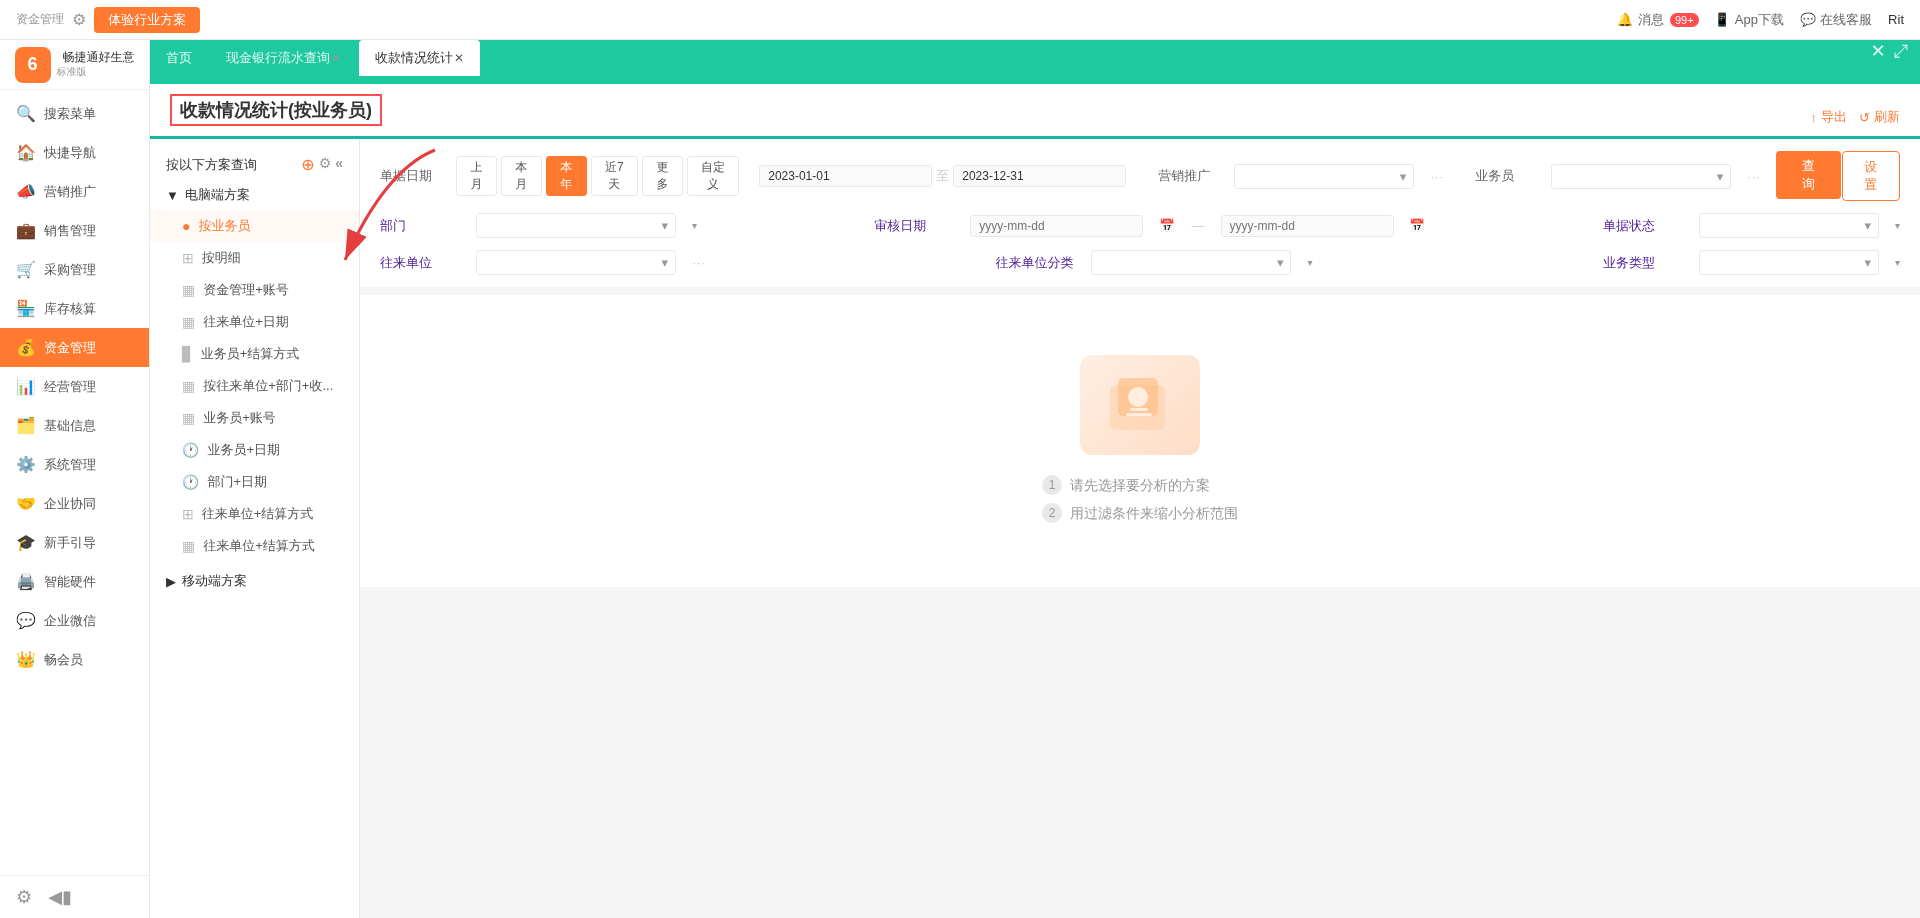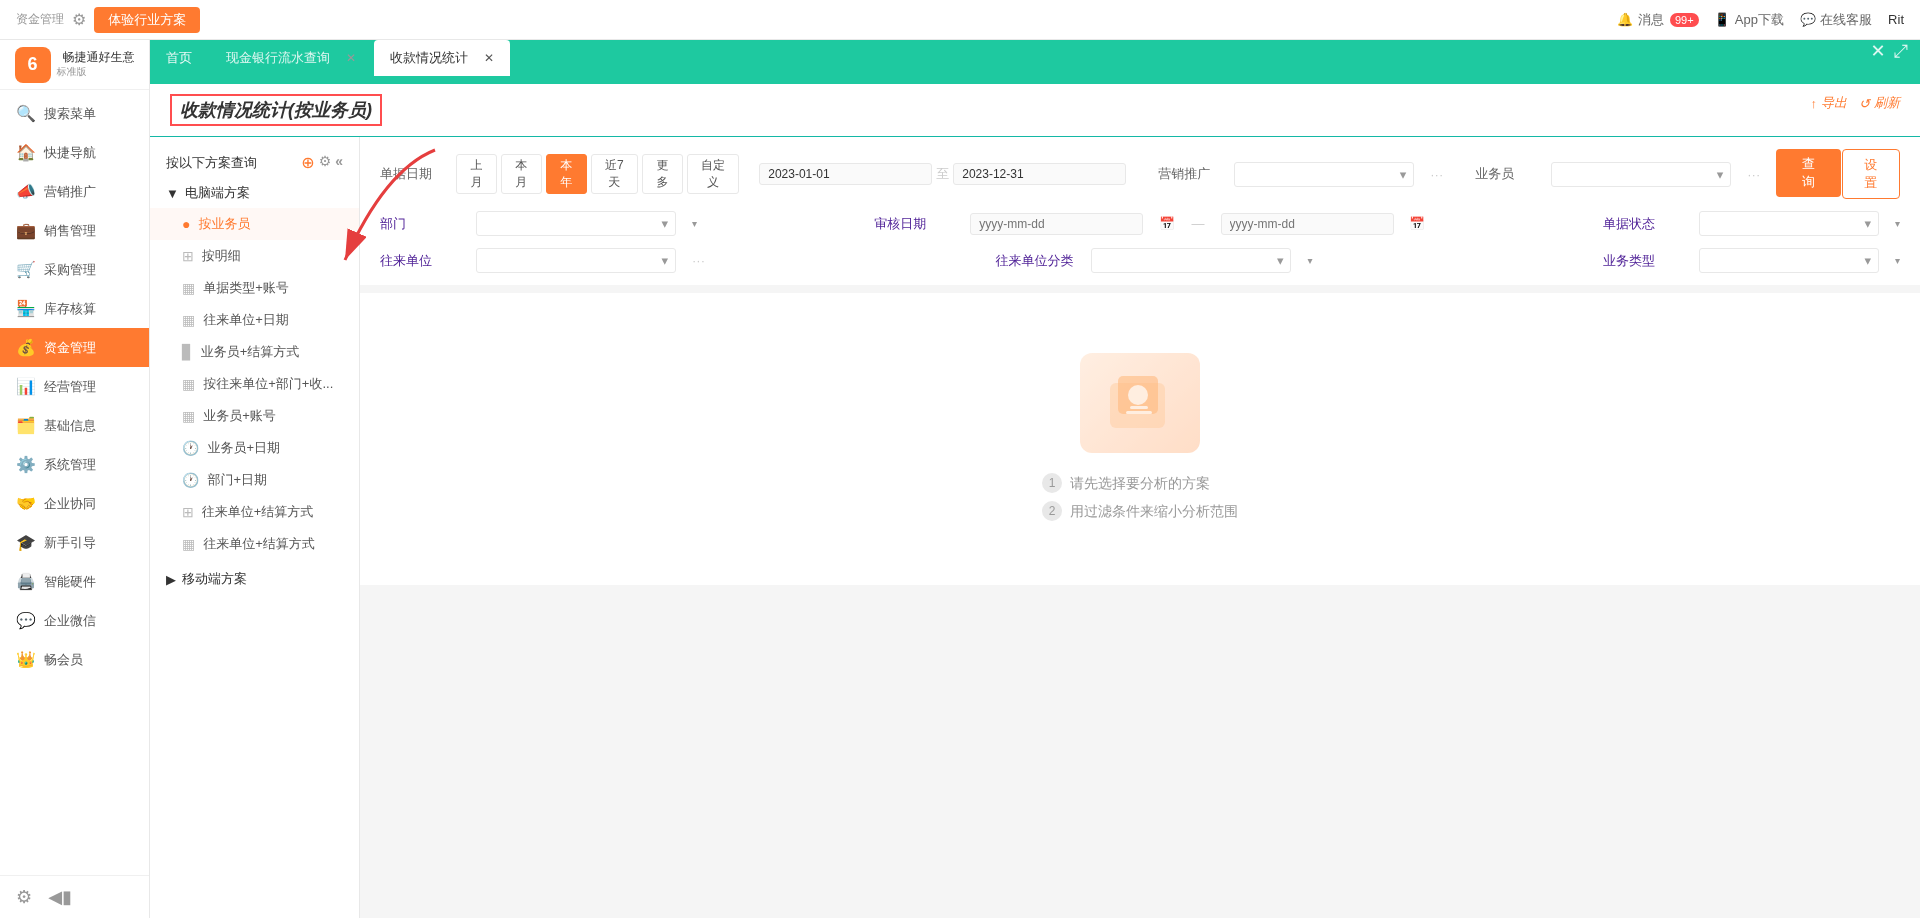--- a/index.html
+++ b/index.html
@@ -103,21 +103,21 @@
       display: flex;
       align-items: flex-start;
       padding: 0 0;
       flex-shrink: 0;
     }
     .tab-item {
       height: 36px;
       padding: 0 16px;
       display: flex;
       align-items: center;
-      gap: 16px;
+      gap: 1px;
       cursor: pointer;
       font-size: 13px;
       color: rgba(255,255,255,0.85);
       border-radius: 4px 4px 0 0;
       margin-left: 2px;
     }
     .tab-item.active {
       background: #fff;
       color: #333;
       font-weight: 500;
@@ -136,24 +136,23 @@
     .tab-bar-right span { cursor: pointer; }
 
     
     .page-content { flex: 1; overflow: hidden; background: #f5f5f5; padding: 0; }
 
     
     .page-header {
       background: #fff;
       padding: 10px 20px;
       display: flex;
-      align-items: flex-start;
+      align-items: flex-end;
       justify-content: space-between;
-      border-bottom: 1px solid #14b8a6;
-      font-style: italic;
+      border-bottom: 3px solid #14b8a6;
     }
     .page-title {
       font-size: 18px;
       font-weight: bold;
       color: #333;
       border: 2px solid #ff4d4f;
       padding: 2px 8px;
       display: inline-block;
     }
     .page-header-actions { display: flex; gap: 12px; align-items: center; color: #ff7a30; font-size: 13px; cursor: pointer; }
@@ -488,21 +487,21 @@
             <div class="scheme-item active">
               <span class="item-icon">●</span>
               <span>按业务员</span>
             </div>
             <div class="scheme-item">
               <span class="item-icon">⊞</span>
               <span>按明细</span>
             </div>
             <div class="scheme-item">
               <span class="item-icon">▦</span>
-              <span>单据类型+账号</span>
+              <span>资金管理+账号</span>
             </div>
             <div class="scheme-item">
               <span class="item-icon">▦</span>
               <span>往来单位+日期</span>
             </div>
             <div class="scheme-item">
               <span class="item-icon">▊</span>
               <span>业务员+结算方式</span>
             </div>
             <div class="scheme-item">

